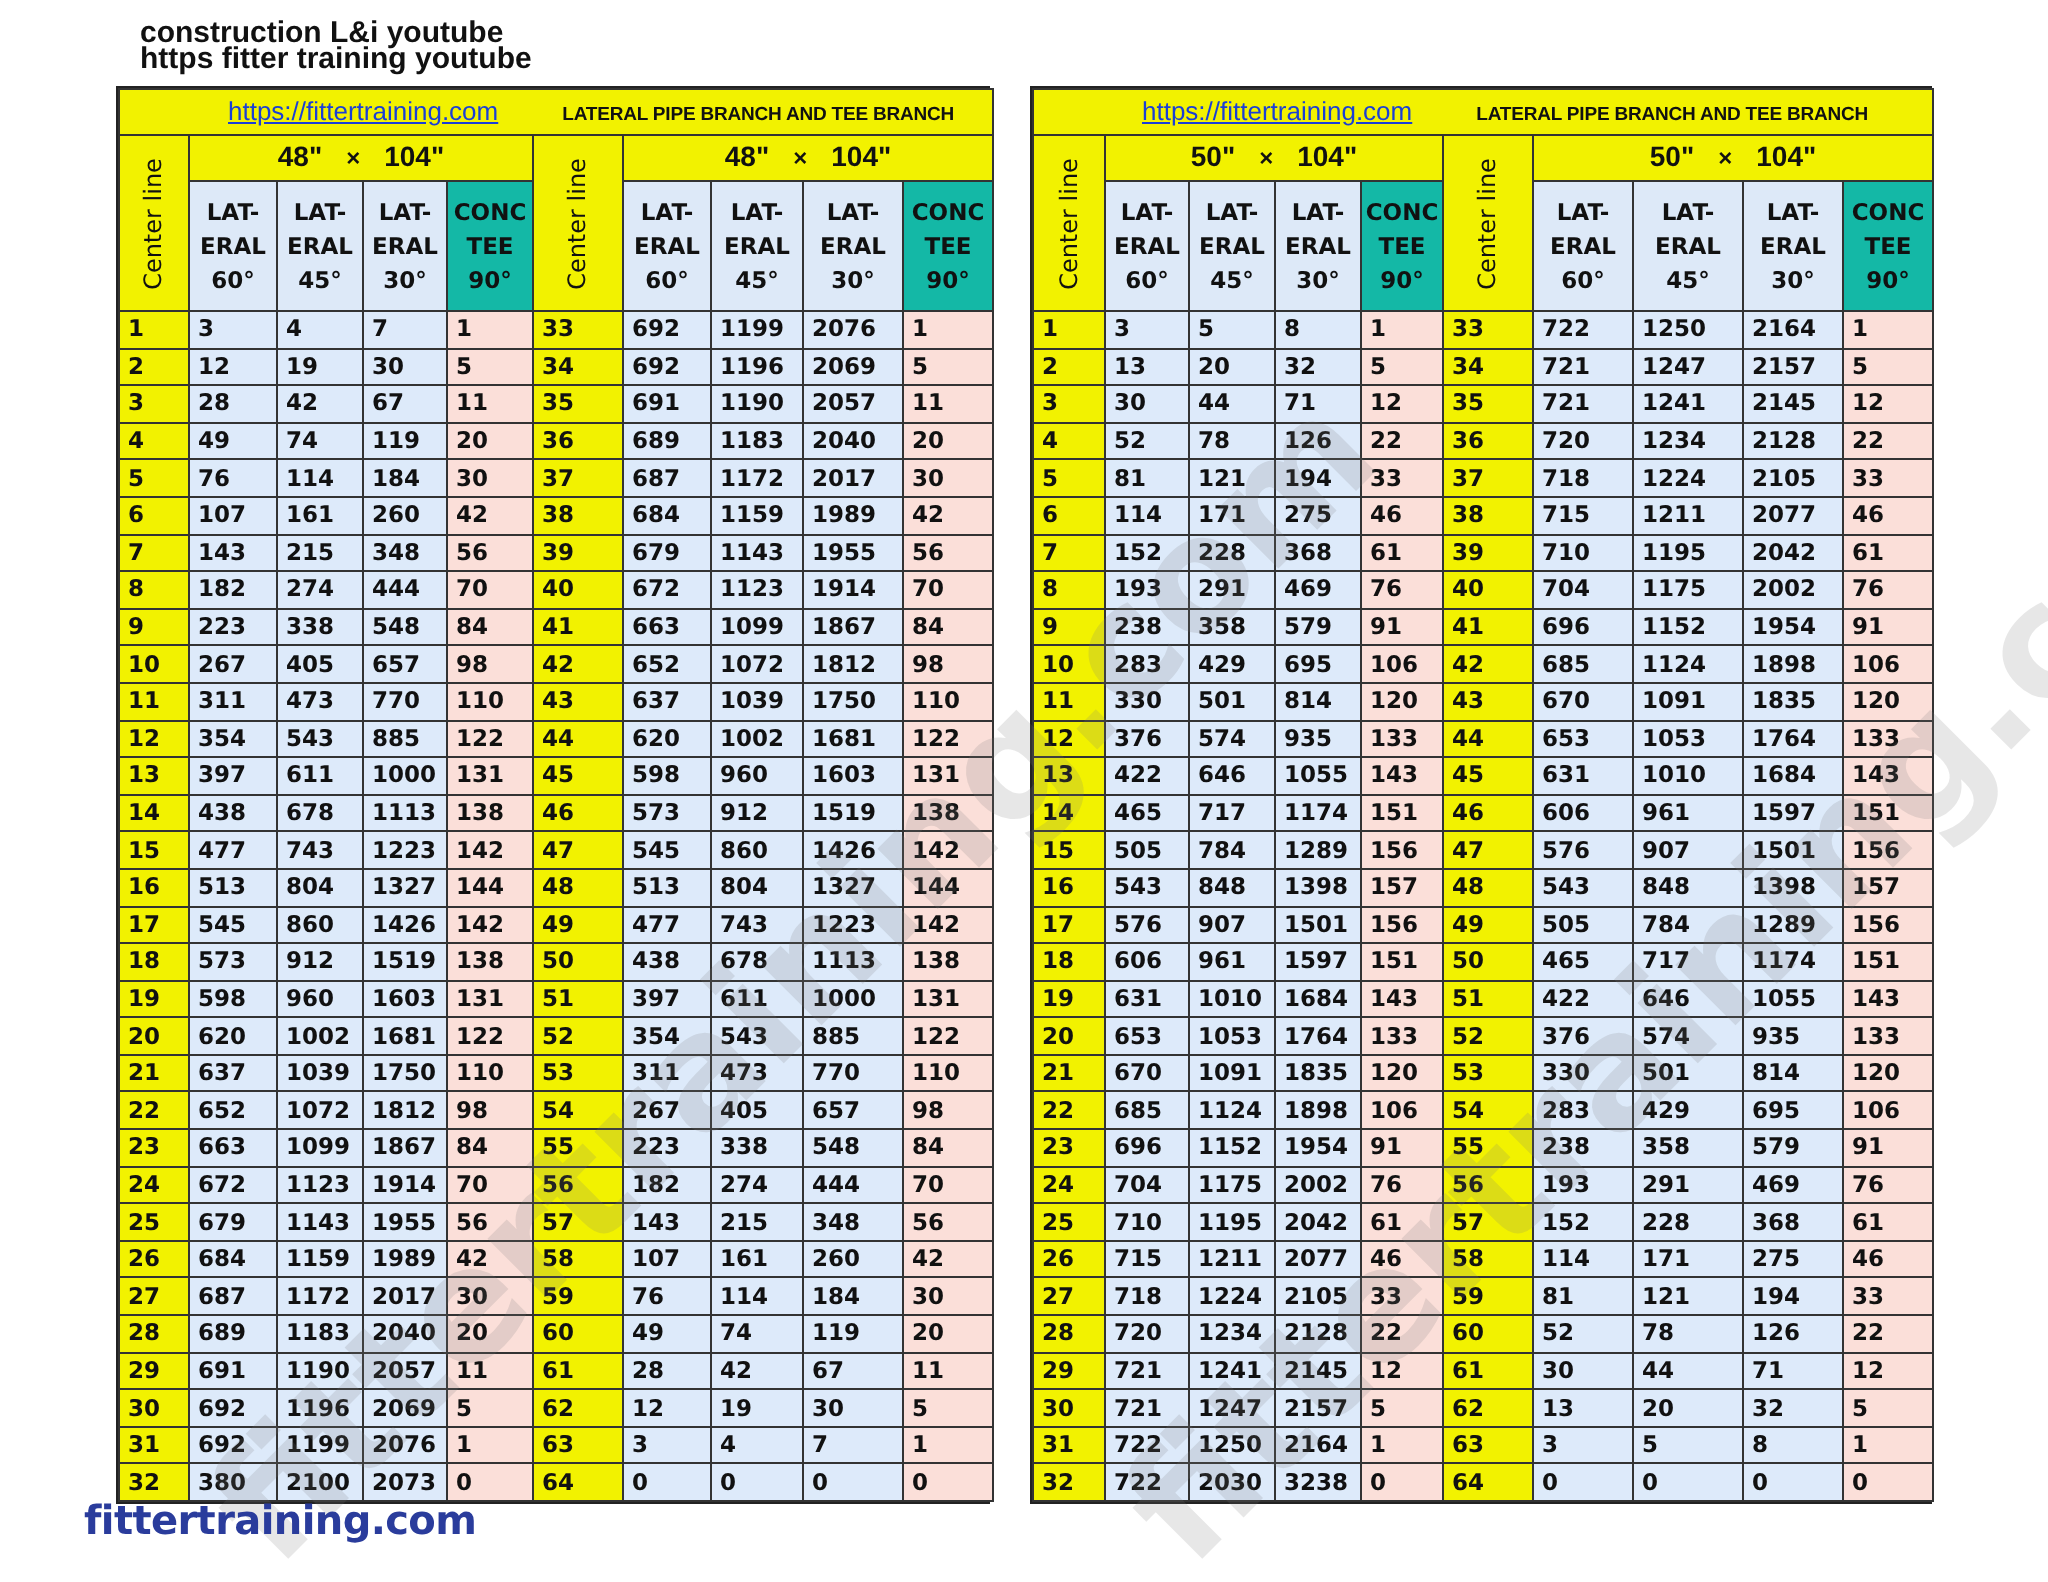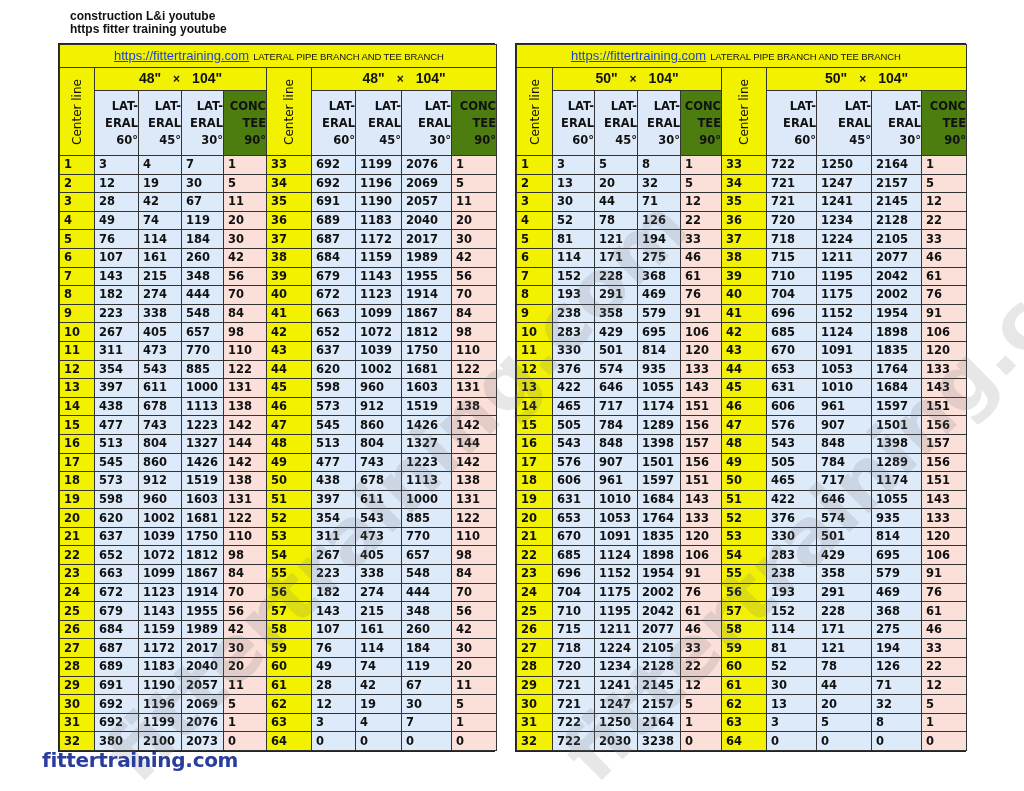--- a/index.html
+++ b/index.html
@@ -1,33 +1,33 @@
 <!DOCTYPE html>
 <html><head>
 <meta charset="utf-8">
 <style>
   html, body { margin:0; padding:0; background:#ffffff; }
   body { width:1024px; height:791px; position:relative; overflow:hidden; font-family:"DejaVu Sans", sans-serif; }
-  .credits { position:absolute; left:70px; top:10px; font-family:"Liberation Sans", sans-serif; font-weight:bold; font-size:12px; line-height:13px; color:#111; }
+  .credits { position:absolute; left:70px; top:10px; font-family:"Liberation Sans", sans-serif; font-weight:bold; font-size:15px; line-height:13px; color:#111; }
   .credits div { white-space:nowrap; }
   .sheet { position:absolute; top:43px; border:1.5px solid #222; box-sizing:border-box; }
   #sheet-left { left:58px; width:437px; }
   #sheet-right { left:515px; width:451px; }
   table { border-collapse:collapse; width:100%; table-layout:fixed; font-family:"DejaVu Sans", sans-serif; }
   td { border:1px solid #333; padding:0 0 0 4px; font-weight:bold; font-size:11.5px; color:#111; height:17.6px; line-height:17px; white-space:nowrap; overflow:hidden; }
   .title-row td { background:#f2f200; height:22px; padding:0 6px; }
   .url { color:#1a3fd6; text-decoration:underline; font-family:"Liberation Sans", sans-serif; font-weight:normal; font-size:13px;padding-left:48px; }
-  .title-text { font-family:"Liberation Sans", sans-serif; font-weight:normal; font-size:9.5px; letter-spacing:-0.1px; }
+  .title-text { font-family:"Liberation Sans", sans-serif; font-weight:bold; font-size:9.5px; margin-left:28px; letter-spacing:-0.1px; }
   .size-cell { background:#f2f200; text-align:center; font-family:"Liberation Sans", sans-serif; font-size:14px; height:22px; padding:0; }
   .size-cell .x { font-size:12px; margin:0 12px; }
   .cl-head { background:#f2f200; padding:0; position:relative; }
   .cl-head span { position:absolute; left:50%; top:50%; transform:translate(-50%,-50%) rotate(-90deg); white-space:nowrap; font-weight:normal; font-family:"DejaVu Sans", sans-serif; font-size:12px; }
-  .col-head { text-align:right; font-size:11.5px; line-height:17px; height:64px; padding:0; font-weight:bold; font-family:"DejaVu Sans", sans-serif; white-space:normal; }
+  .col-head { text-align:center; font-size:11.5px; line-height:17px; height:64px; padding:0; font-weight:bold; font-family:"DejaVu Sans", sans-serif; white-space:normal; }
   .col-head.lat { background:#dde9f8; }
-  .col-head.conc { background:#4d7c0f; }
+  .col-head.conc { background:#14b8a6; }
   .c-cl { background:#f2f200; }
   .c-lat { background:#ddeafa; }
   .c-conc { background:#fbdfd9; }
   .logo { position:absolute; left:42px; top:748px; font-family:"DejaVu Sans", sans-serif; font-weight:bold; font-size:20px; color:#2a3c9c; letter-spacing:-0.3px; }
   .watermark { position:absolute; font-family:"DejaVu Sans", sans-serif; font-weight:bold; font-size:78px; color:rgba(120,120,120,0.18); transform:rotate(-45deg); transform-origin:left top; white-space:nowrap; pointer-events:none; }
   #wm-left { left:88px; top:735px; }
   #wm-right { left:545px; top:735px; }
 </style>
 </head>
 <body>

